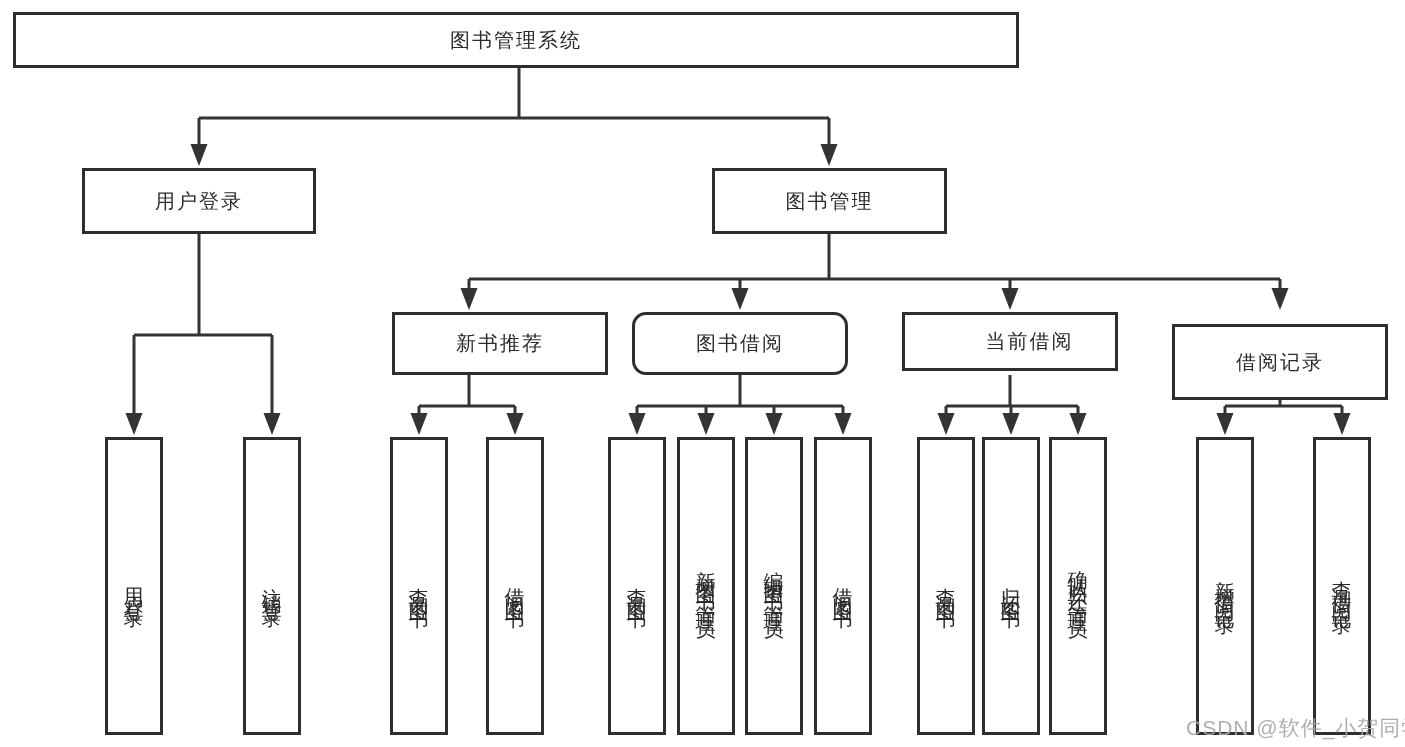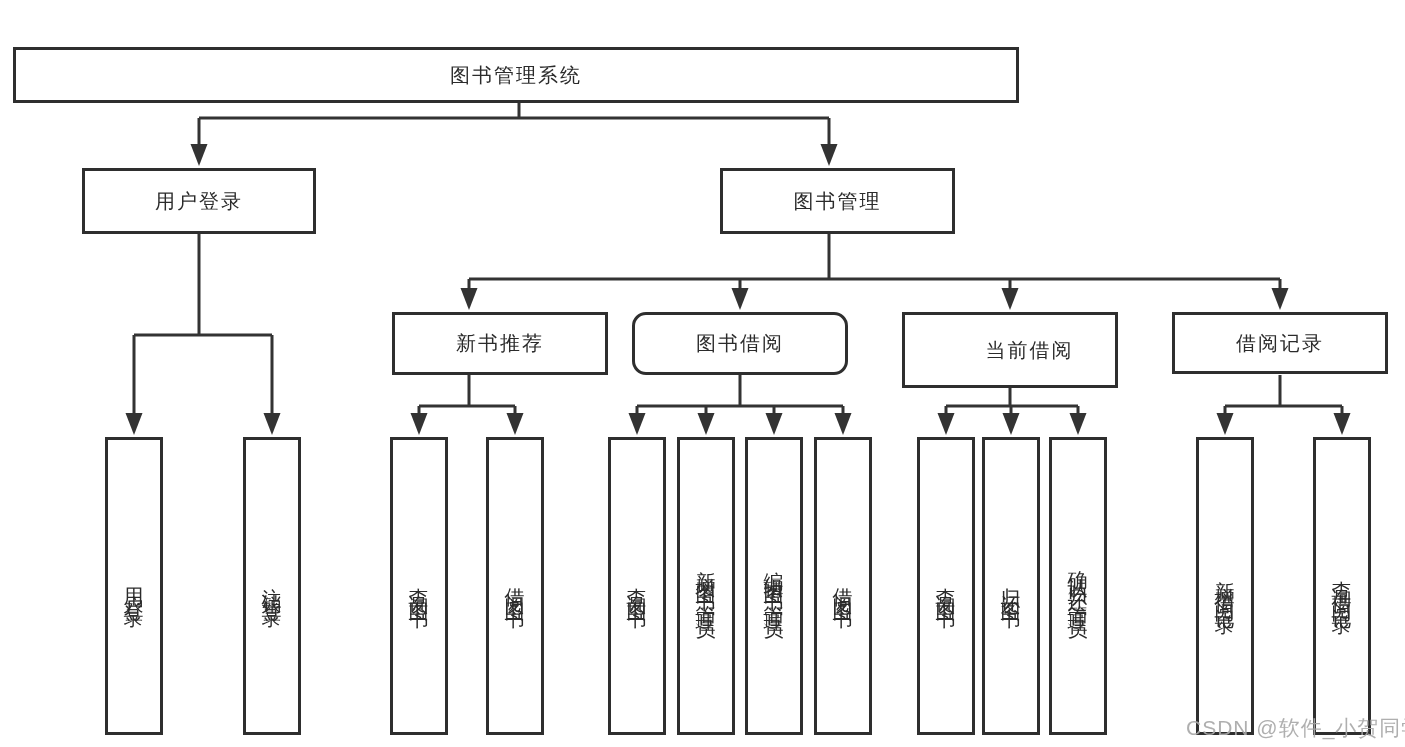--- a/index.html
+++ b/index.html
@@ -53,41 +53,41 @@
       <polygon points="774,435 765.5,413 782.5,413"></polygon>
       <polygon points="843,435 834.5,413 851.5,413"></polygon>
       <polygon points="946,435 937.5,413 954.5,413"></polygon>
       <polygon points="1011,435 1002.5,413 1019.5,413"></polygon>
       <polygon points="1078,435 1069.5,413 1086.5,413"></polygon>
       <polygon points="1225,435 1216.5,413 1233.5,413"></polygon>
       <polygon points="1342,435 1333.5,413 1350.5,413"></polygon>
     </g>
   </svg>
 
-  <div class="box" style="left:13px;top:12px;width:1006px;height:56px;margin-top:35px;">
+  <div class="box" style="left:13px;top:12px;width:1006px;height:56px;">
     <span>图书管理系统</span>
   </div>
 
   <div class="box" style="left:82px;top:168px;width:234px;height:66px;">
     <span>用户登录</span>
   </div>
-  <div class="box" style="left:712px;top:168px;width:235px;height:66px;margin-left:8px;">
+  <div class="box" style="left:712px;top:168px;width:235px;height:66px;">
     <span>图书管理</span>
   </div>
 
   <div class="box" style="left:361px;top:312px;width:216px;height:63px;margin-left:31px;">
     <span>新书推荐</span>
   </div>
   <div class="box" style="left:632px;top:312px;width:216px;height:63px;border-radius:14px;">
     <span>图书借阅</span>
   </div>
-  <div class="box" style="left:902px;top:312px;width:216px;height:76px;padding-left:39px;">
+  <div class="box" style="left:902px;top:312px;width:216px;height:59px;padding-left:39px;">
     <span>当前借阅</span>
   </div>
-  <div class="box" style="left:1172px;top:312px;width:216px;height:62px;">
+  <div class="box" style="left:1172px;top:324px;width:216px;height:76px;">
     <span>借阅记录</span>
   </div>
 
   <div class="box vbox" style="left:105px;top:437px;width:58px;height:298px;">
     <span>用户登录</span>
   </div>
   <div class="box vbox" style="left:243px;top:437px;width:58px;height:298px;">
     <span>注销登录</span>
   </div>
 

